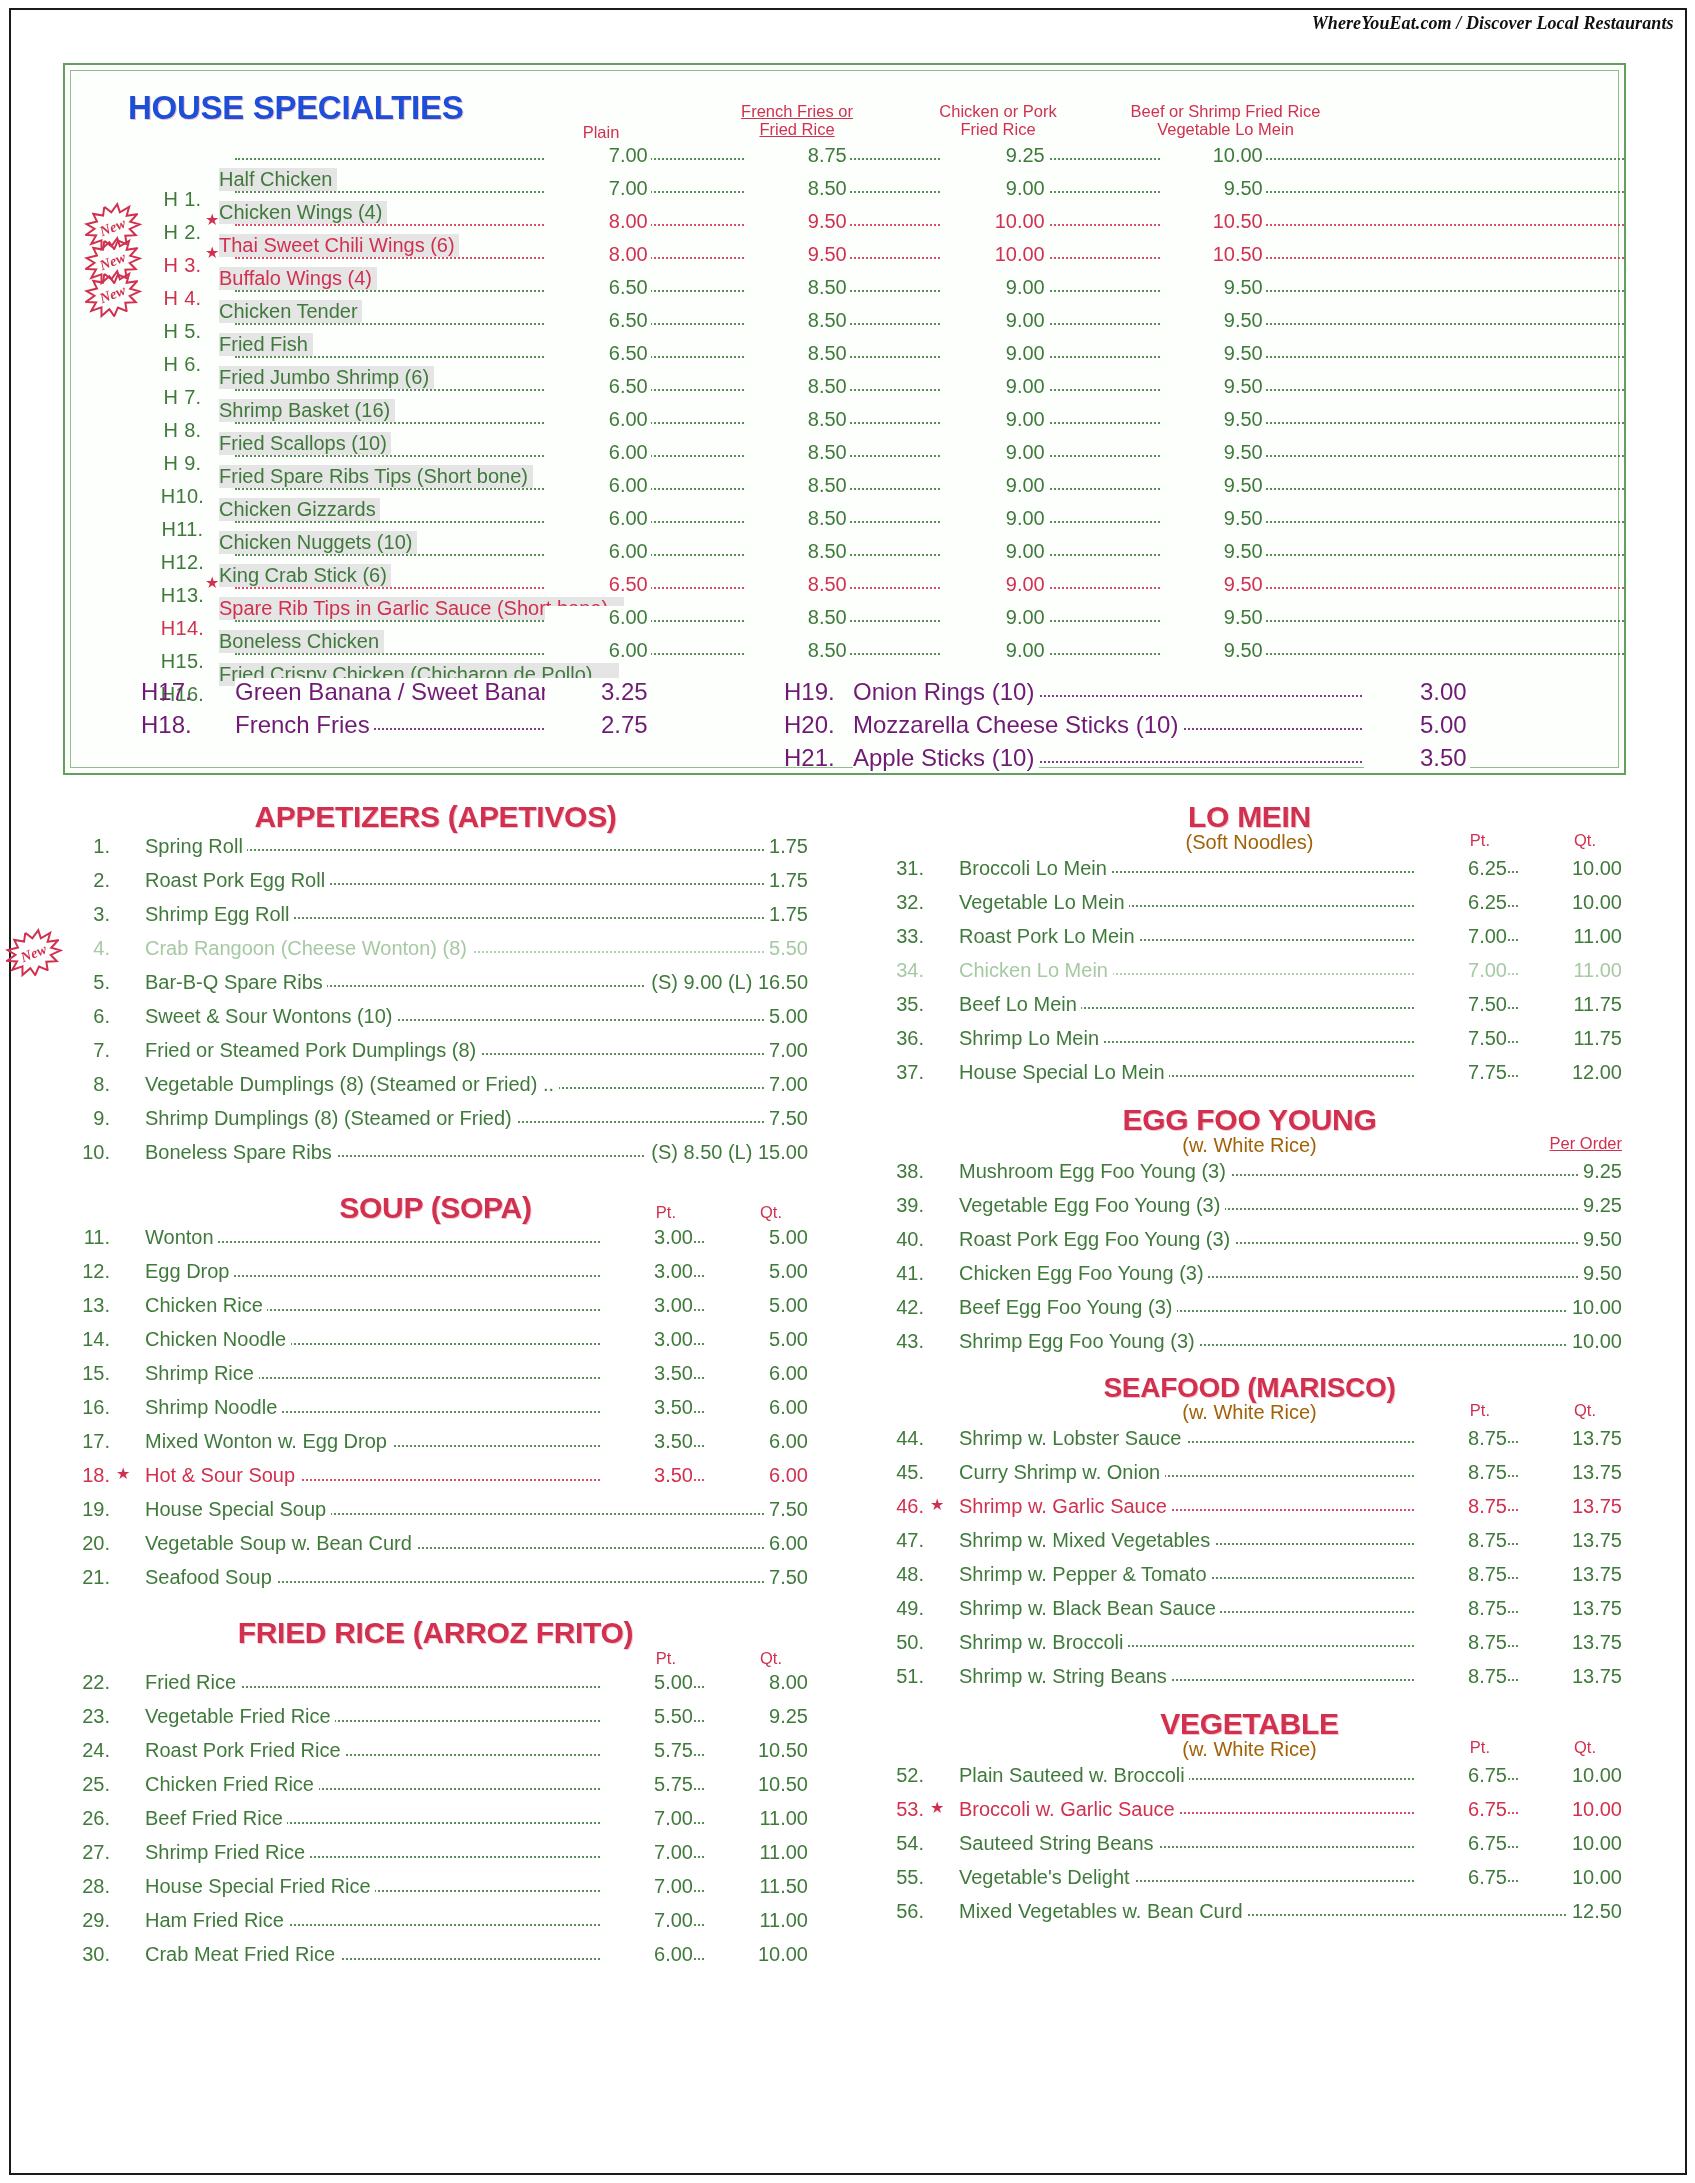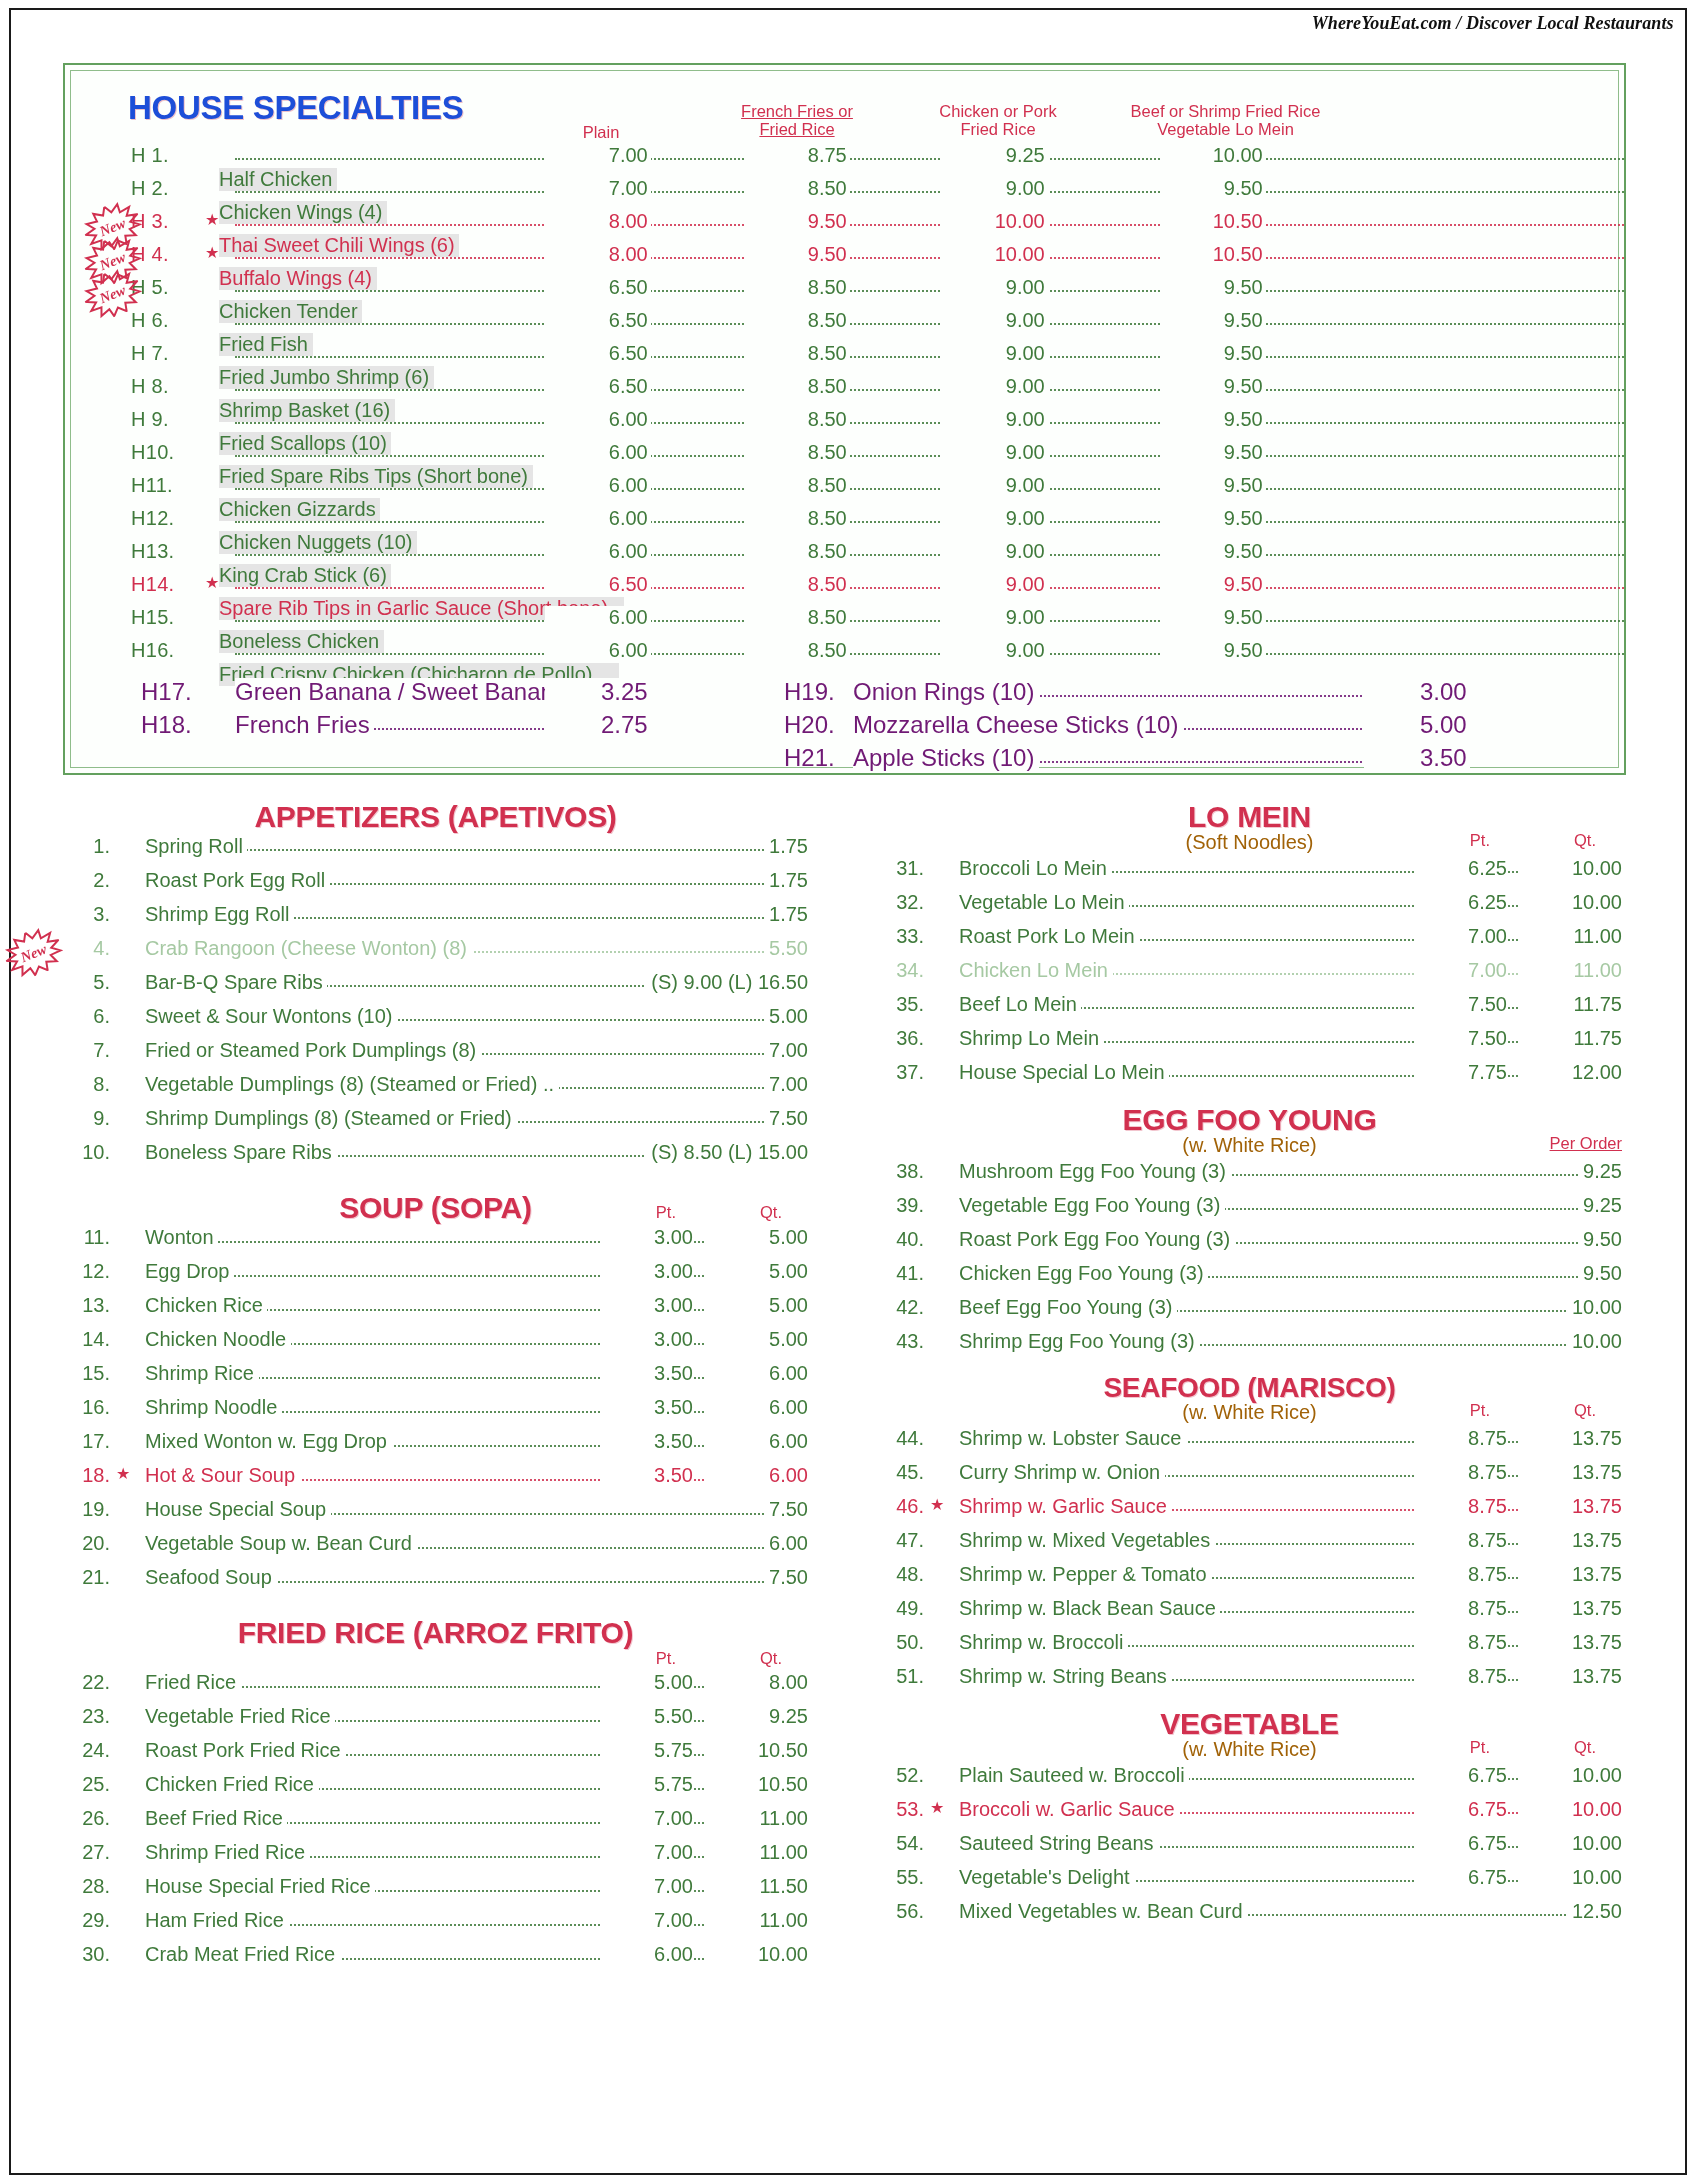--- a/index.html
+++ b/index.html
@@ -83,24 +83,25 @@
     height: 33px;
     display: flex;
     align-items: baseline;
     color: #3f7a3b;
     font-size: 20px;
     white-space: nowrap;
   }
   .hs-row.hl { color: #d1304f; }
   .hs-row .code {
     position: absolute;
-    left: 66px;
+    left: 88px;
     width: 59px;
-    text-align: left;
+    text-align: center;
     letter-spacing: 0.3px;
+    margin-top: 44px;
   }
   .hs-row .star {
     position: absolute;
     left: 140px;
     font-size: 16px;
   }
   .hs-row .nm {
     position: absolute;
     left: 154px;
     background: #e5e5e5;

